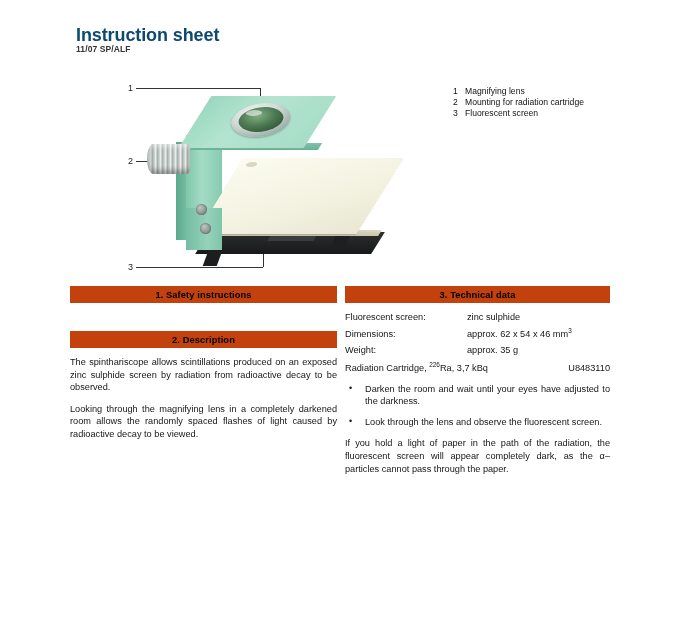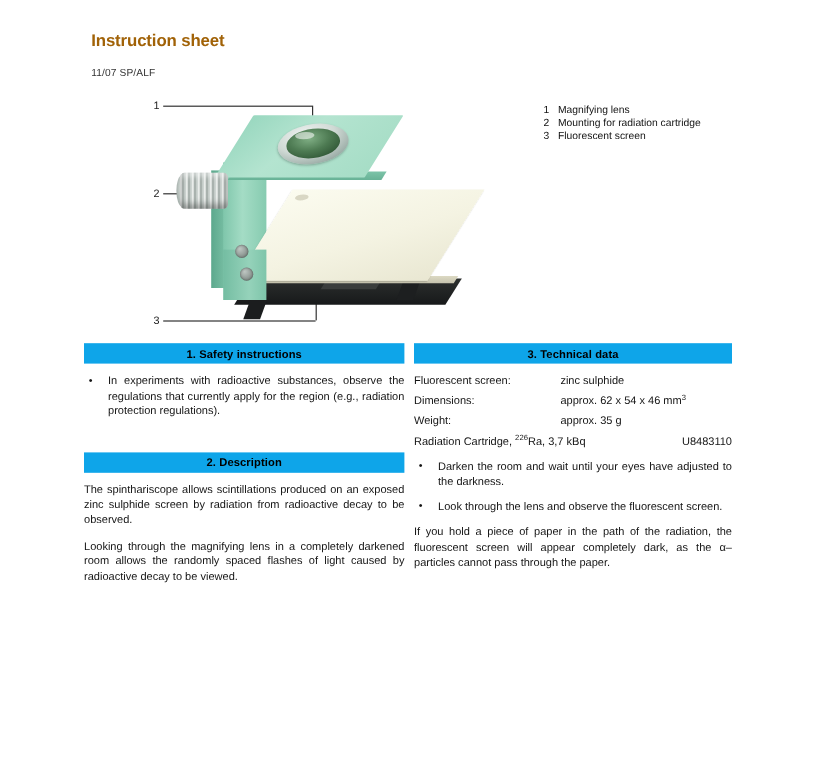--- a/index.html
+++ b/index.html
@@ -21,31 +21,31 @@
     left: 0; top: 0;
     width: 678px;
     height: 632px;
   }
 
   
   .doc-title {
     position: absolute;
     left: 76px;
     top: 25px;
-    font-size: 14px;
+    font-size: 18px;
     font-weight: bold;
     letter-spacing: -0.1px;
-    color: #a16207;
+    color: #0c4a6e;
   }
   .doc-subtitle {
     position: absolute;
     left: 76px;
-    top: 55px;
+    top: 44px;
     font-size: 8.5px;
-    font-weight: normal;
+    font-weight: bold;
     color: #333333;
     letter-spacing: 0.1px;
   }
 
   
   .figure {
     position: absolute;
     left: 120px;
     top: 80px;
     width: 260px;
@@ -225,21 +225,21 @@
     width: 267px;
   }
   .col-right {
     position: absolute;
     left: 345px;
     top: 286px;
     width: 265px;
   }
 
   .sec-head {
-    background: #0ea5e9;
+    background: #c2410c;
     color: #000000;
     font-size: 9.3px;
     font-weight: bold;
     text-align: center;
     padding: 3.5px 0 3.5px 0;
     letter-spacing: 0.1px;
   }
 
   .sec-body {
     font-size: 9.2px;
@@ -348,21 +348,20 @@
       <span class="legend-num">3</span>
       <span class="legend-text">Fluorescent screen</span>
     </div>
   </div>
 
   <div class="col-left">
 
     <div class="sec-head">1. Safety instructions</div>
     <div class="sec-body">
       <ul class="bullets">
-        <li>In experiments with radioactive substances, observe the regulations that currently apply for the region (e.g., radiation protection regulations).</li>
       </ul>
     </div>
 
     <div class="sec-head" style="margin-top:28px;">2. Description</div>
     <div class="sec-body">
       <div class="para first">The spinthariscope allows scintillations produced on an exposed zinc sulphide screen by radiation from radioactive decay to be observed.</div>
       <div class="para">Looking through the magnifying lens in a completely darkened room   allows the randomly spaced flashes of light caused by radioactive decay to be viewed.</div>
     </div>
   </div>
 
@@ -390,17 +389,17 @@
       <div class="req-line">
         <span class="req-name"><span>Radiation Cartridge, </span><sup>226</sup><span>Ra, 3,7 kBq</span></span>
         <span class="req-code">U8483110</span>
       </div>
 
       <ul class="bullets">
         <li>Darken the room and wait until your eyes have adjusted to the darkness.</li>
         <li>Look through the lens and observe the fluorescent screen.</li>
       </ul>
 
-      <div class="para" style="margin-top:9px;">If you hold a piece of paper in the path of the radiation, the fluorescent screen will appear completely dark, as the α–particles cannot pass through the paper.</div>
+      <div class="para" style="margin-top:9px;">If you hold a light of paper in the path of the radiation, the fluorescent screen will appear completely dark, as the α–particles cannot pass through the paper.</div>
     </div>
   </div>
 
 </div>
 
 </body></html>

